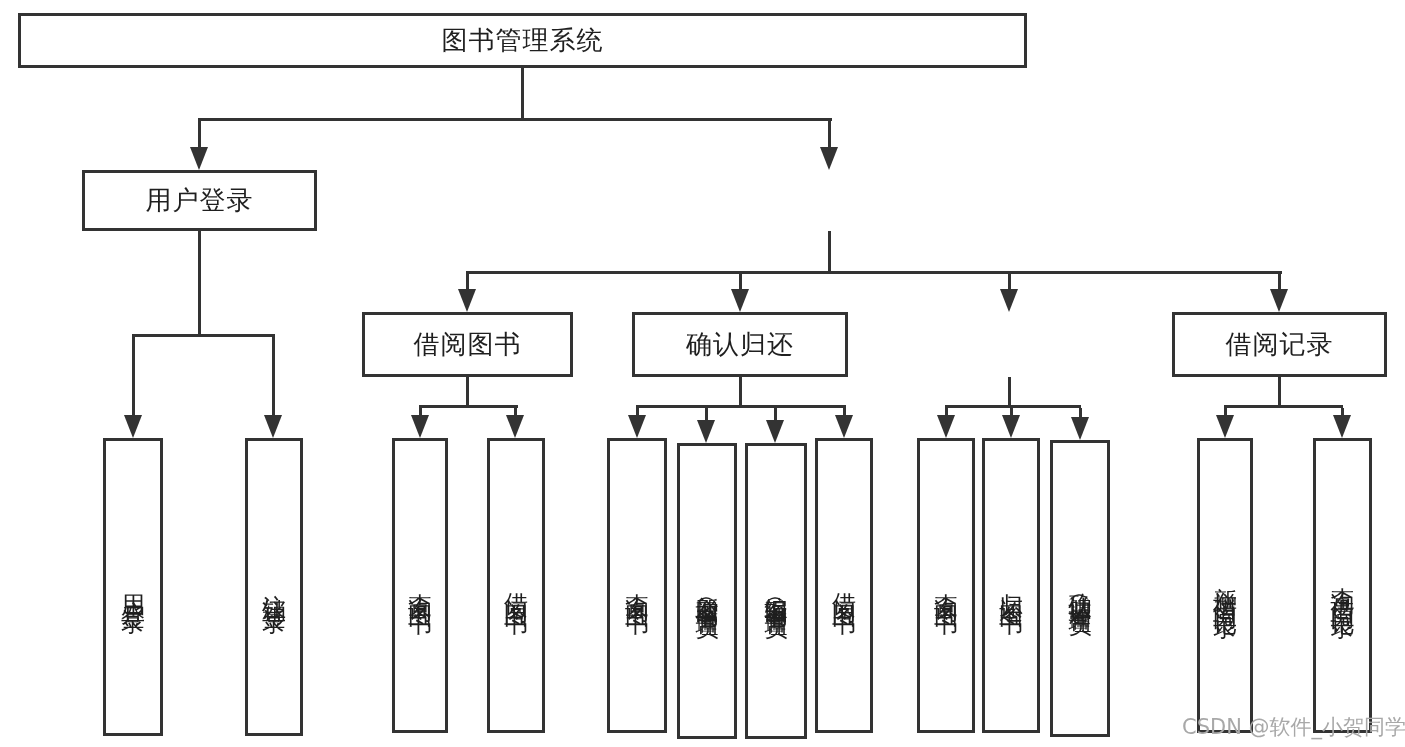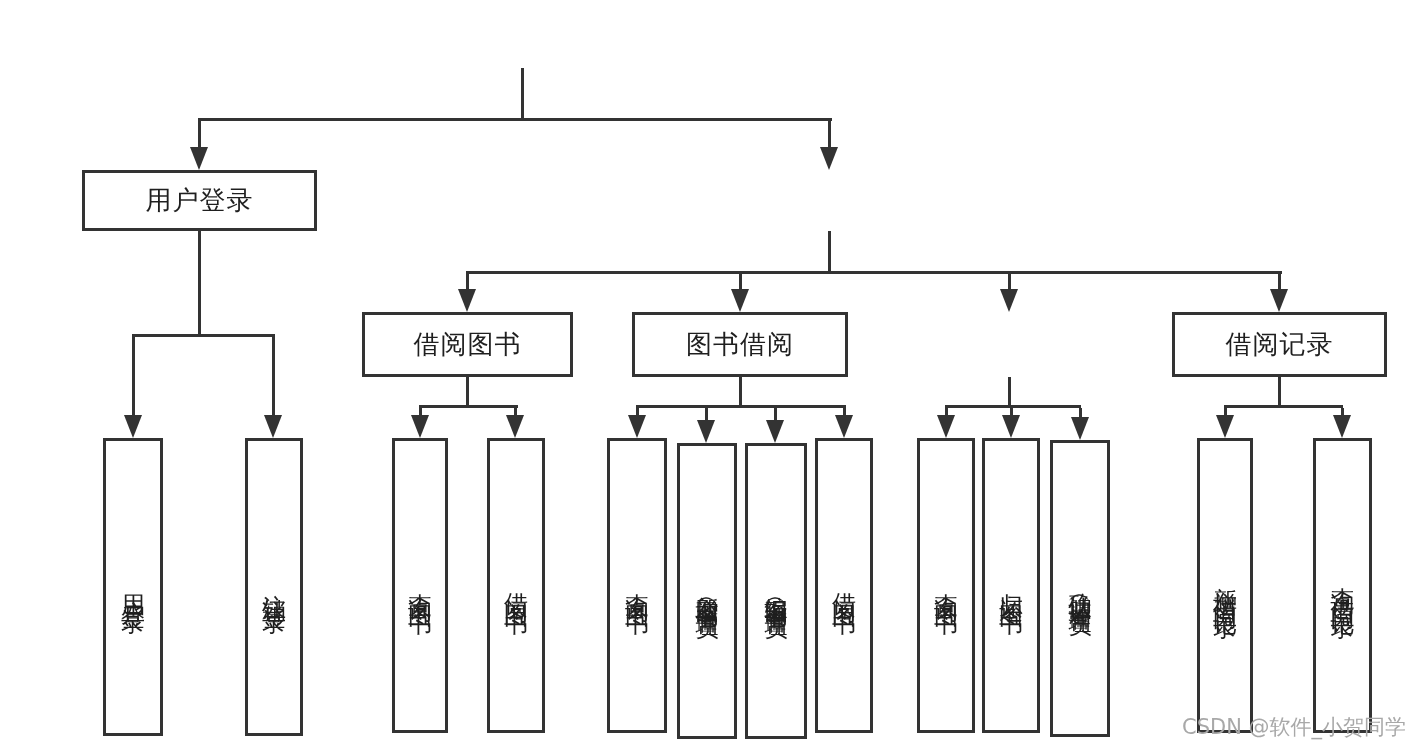--- a/index.html
+++ b/index.html
@@ -26,20 +26,23 @@
   }
   .watermark{
     position:absolute;color:#a8a8a8;font-size:21px;white-space:nowrap;z-index:5;text-align:center;
   }
 </style>
 </head>
 <body>
 
 <div class="canvas">
 
+  <div class="node hnode" style="left:18px;top:13px;width:1009px;height:55px">
+    <span>图书管理系统</span>
+  </div>
 
   <div class="ln" style="left:521px;top:68px;width:3px;height:53px"></div>
   <div class="ln" style="left:198px;top:118px;width:634px;height:3px"></div>
   <div class="ln" style="left:198px;top:121px;width:3px;height:29px"></div>
   <div class="ah" style="left:190px;top:147px"></div>
   <div class="ln" style="left:828px;top:121px;width:3px;height:29px"></div>
   <div class="ah" style="left:820px;top:147px"></div>
 
   <div class="node hnode" style="left:82px;top:170px;width:235px;height:61px">
     <span>用户登录</span>
@@ -60,21 +63,21 @@
   <div class="ah" style="left:731px;top:289px"></div>
   <div class="ln" style="left:1008px;top:274px;width:3px;height:17px"></div>
   <div class="ah" style="left:1000px;top:289px"></div>
   <div class="ln" style="left:1278px;top:274px;width:3px;height:17px"></div>
   <div class="ah" style="left:1270px;top:289px"></div>
 
   <div class="node hnode" style="left:362px;top:312px;width:211px;height:65px">
     <span>借阅图书</span>
   </div>
   <div class="node hnode" style="left:632px;top:312px;width:216px;height:65px">
-    <span>图书借阅</span>
+    <span>确认归还</span>
   </div>
   <div class="node hnode" style="left:1172px;top:312px;width:215px;height:65px">
     <span>借阅记录</span>
   </div>
 
   <div class="ln" style="left:466px;top:377px;width:3px;height:30px"></div>
   <div class="ln" style="left:419px;top:405px;width:99px;height:3px"></div>
   <div class="ln" style="left:419px;top:408px;width:3px;height:8px"></div>
   <div class="ah" style="left:411px;top:415px"></div>
   <div class="ln" style="left:514px;top:408px;width:3px;height:8px"></div>

